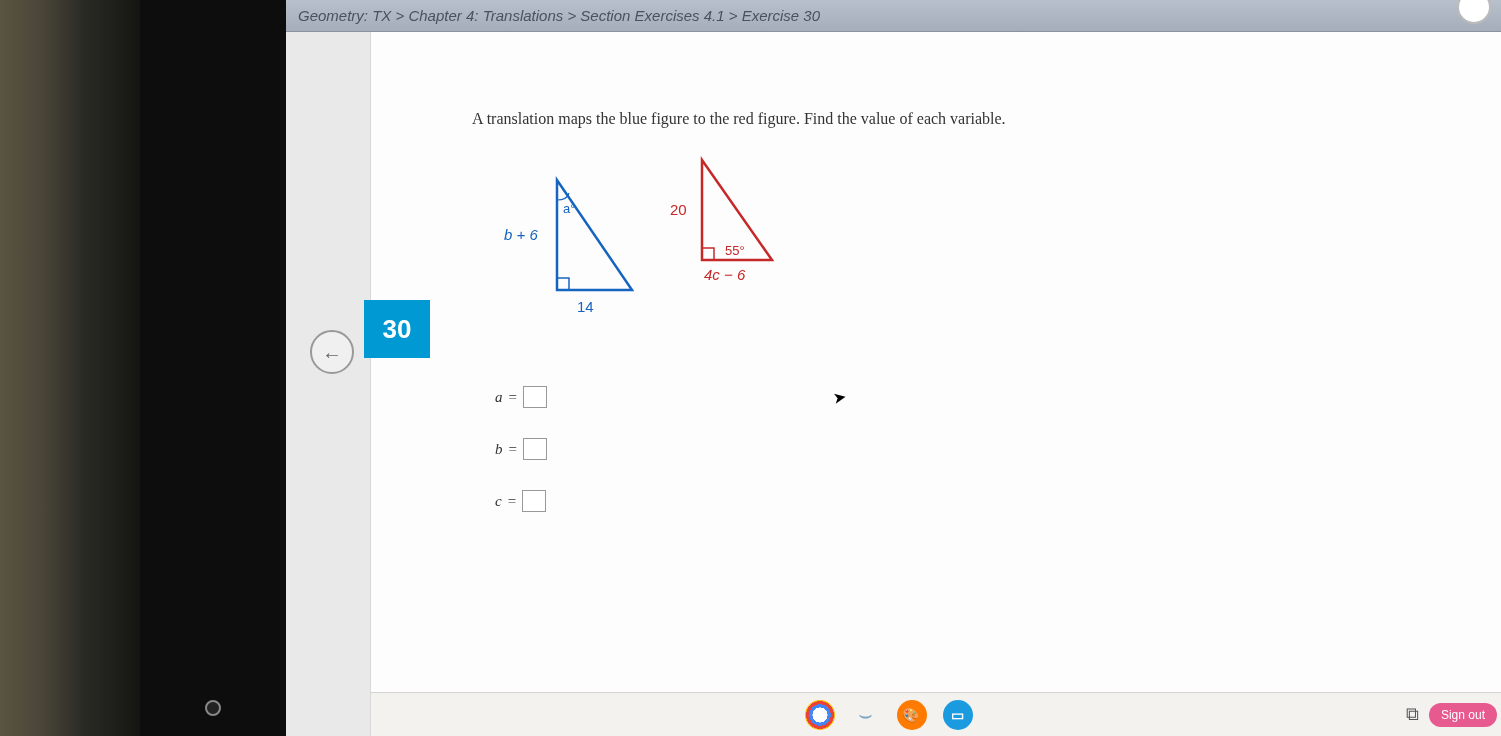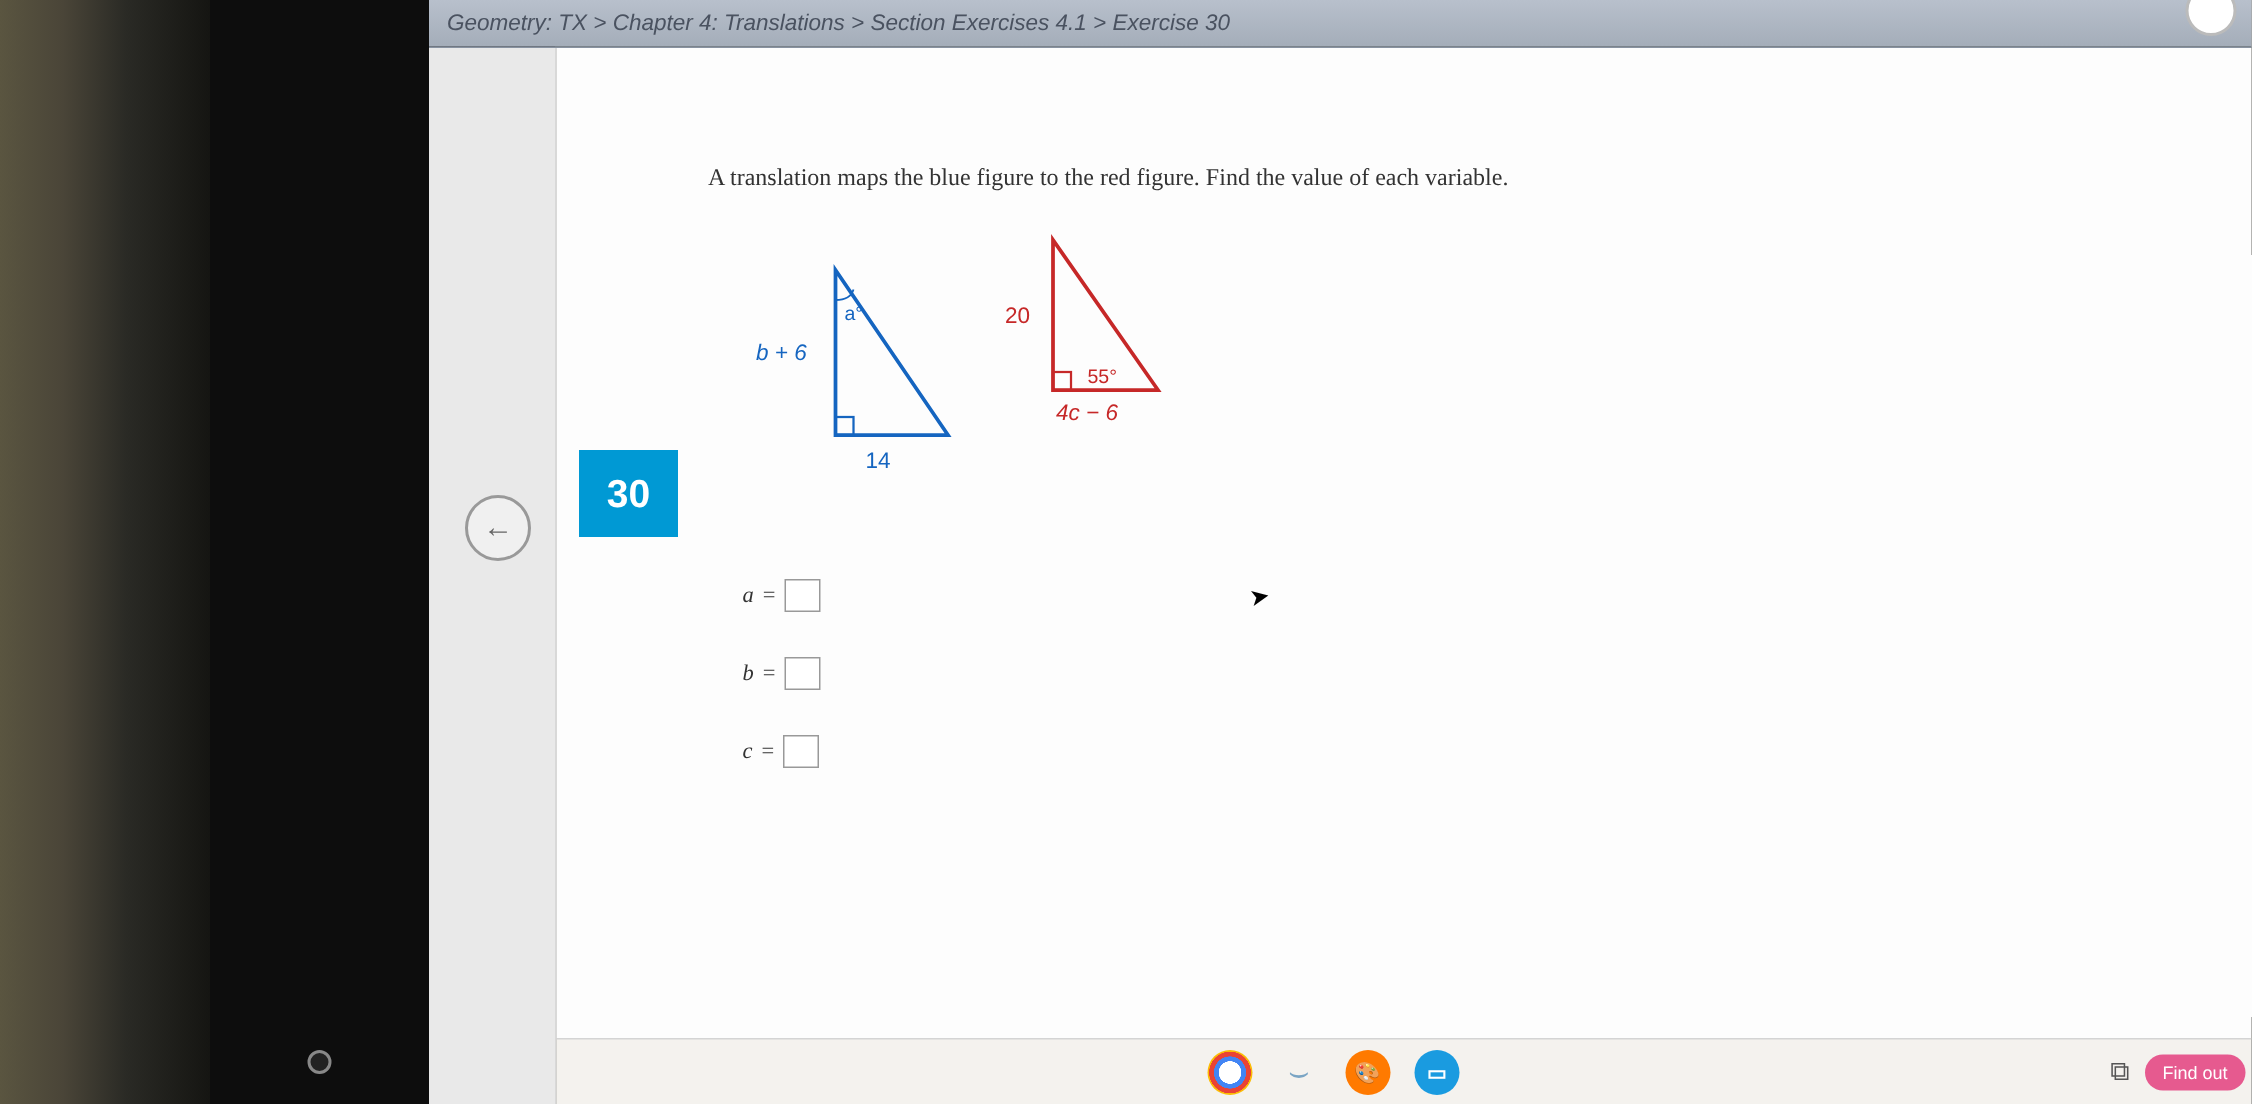--- a/index.html
+++ b/index.html
@@ -79,21 +79,21 @@
     font-family: Georgia, serif;
     text-align: center;
   }
   .diagram-area {
     position: absolute;
     left: 472px; top: 150px;
     width: 400px; height: 200px;
   }
   .exercise-badge {
     position: absolute;
-    left: 386px; top: 300px;
+    left: 364px; top: 300px;
     width: 66px; height: 58px;
     background: #0099d4;
     color: #fff;
     font-size: 26px;
     font-weight: bold;
     display: flex;
     align-items: center;
     justify-content: center;
   }
   .answer-row {
@@ -219,16 +219,16 @@
 </div>
 
 <div class="taskbar">
   <div class="spacer"></div>
   <div class="task-icon" style="background:radial-gradient(circle,#fff 35%,#4285f4 36%,#4285f4 50%,#ea4335 51%,#ea4335 65%,#fbbc05 66%,#fbbc05 80%,#34a853 81%);"></div>
   <div class="task-icon" style="color:#7aa5c4;font-size:22px;">⌣</div>
   <div class="task-icon" style="background:#ff7a00;color:#fff;">🎨</div>
   <div class="task-icon" style="background:#1a9be0;color:#fff;font-weight:bold;">▭</div>
   <div class="spacer"></div>
   <div style="font-size:18px;color:#555;margin-right:10px;">⧉</div>
-  <div class="signout">Find out</div>
+  <div class="signout">Sign out</div>
 </div>
 
 <div class="cursor-arrow">➤</div>
 
 </body></html>

